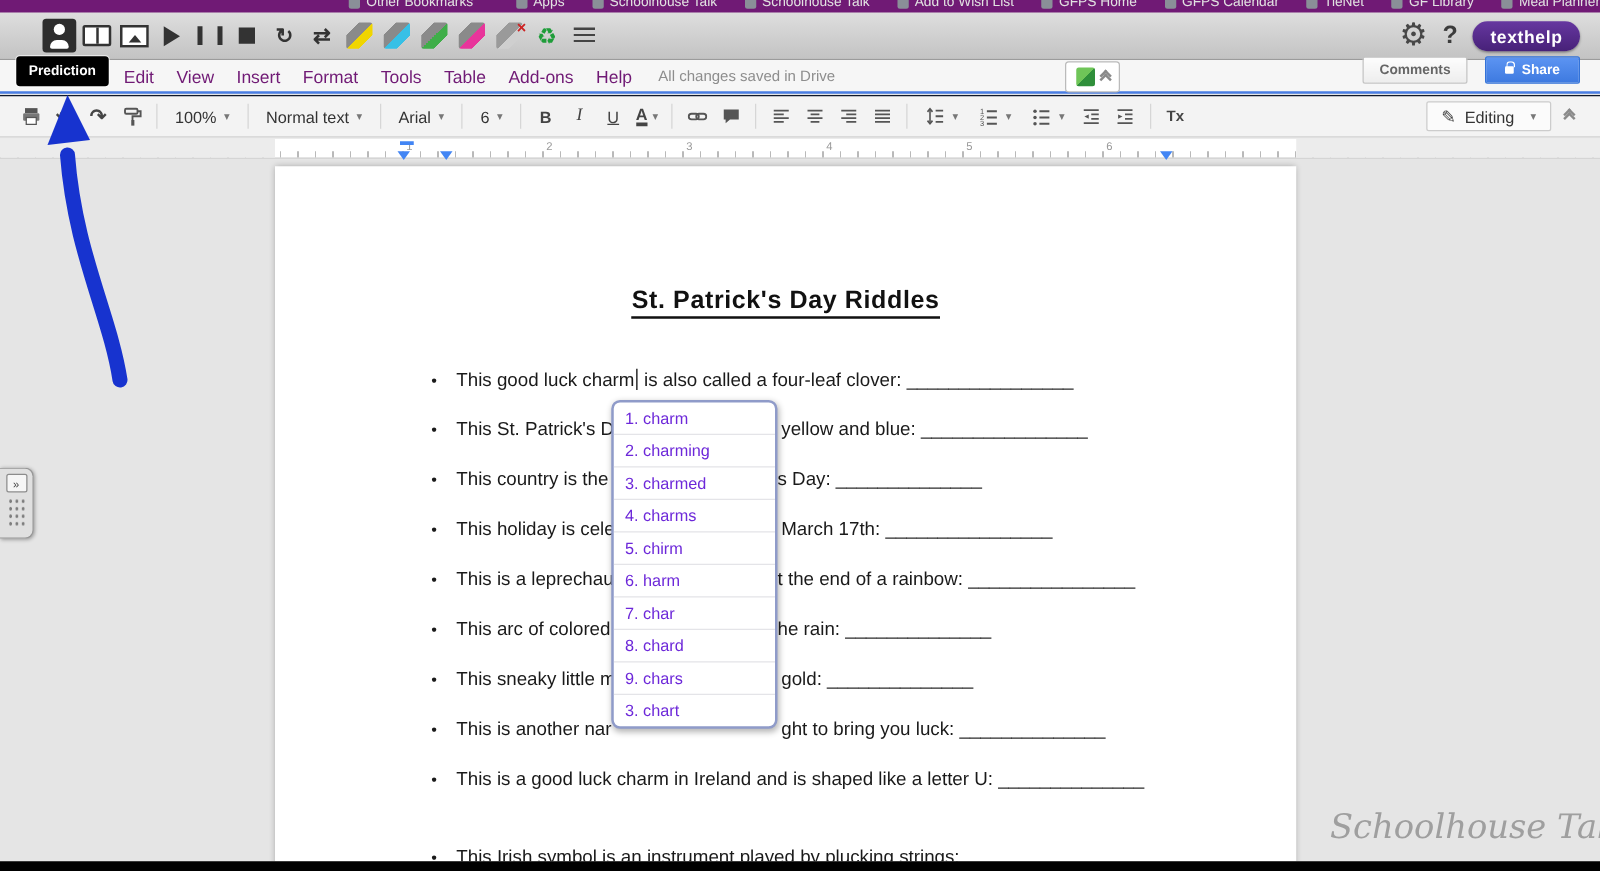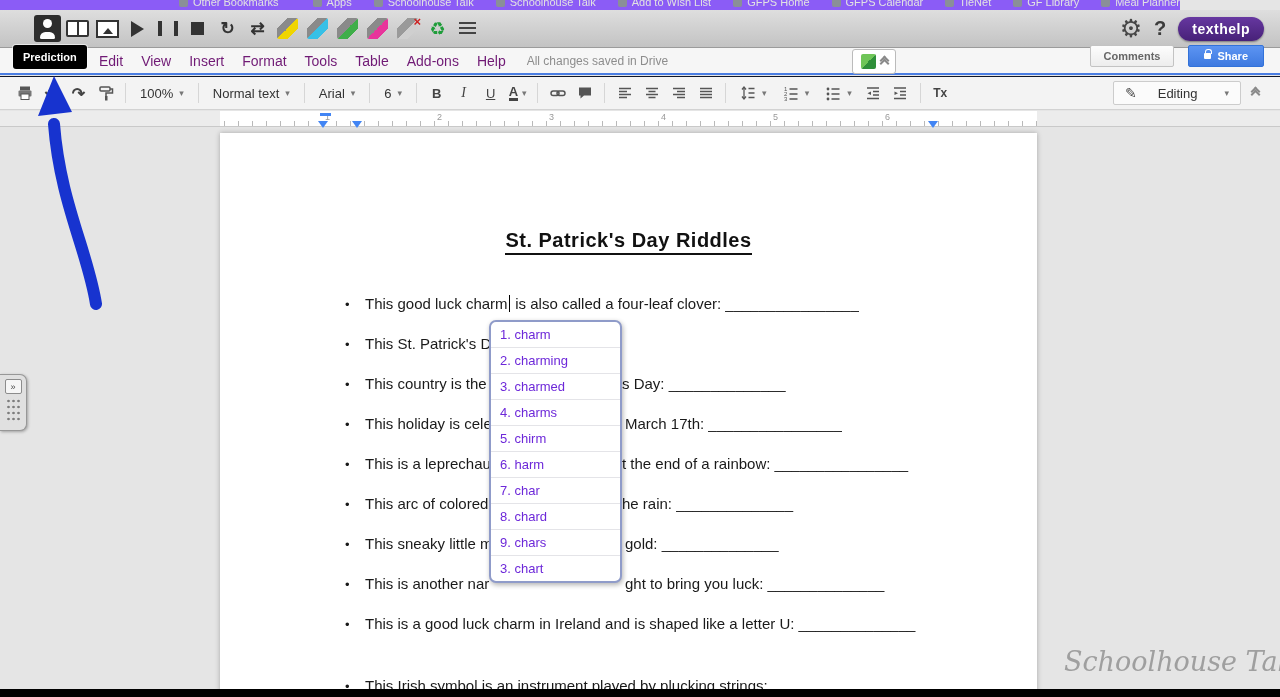--- a/index.html
+++ b/index.html
@@ -1,21 +1,21 @@
 <!DOCTYPE html>
 <html><head>
 <meta charset="utf-8">
 <style>
   * { margin:0; padding:0; box-sizing:border-box; }
   html,body { background:#333; }
   body { font-family:"Liberation Sans", sans-serif; }
   .stage { position:relative; width:1280px; height:697px; background:#e5e5e5; overflow:hidden; margin:0 auto; }
 
   
-  .bookmarks-bar { position:absolute; left:0; top:0; width:1180px; height:10px; background:#8b5cf6; overflow:hidden; z-index:10;padding-left:44px; }
+  .bookmarks-bar { position:absolute; left:0; top:0; width:1280px; height:10px; background:#701a75; overflow:hidden; z-index:10;padding-left:44px; }
   #bookmarks-items { display:flex; gap:22px; margin-top:-7px; padding-left:14px; align-items:center; height:18px; }
   .bookmark-item { display:flex; align-items:center; gap:5px; color:#e2e2e2; font-size:11px; white-space:nowrap; }
   .bm-ico { width:9px; height:9px; background:#8a8f98; border-radius:2px; flex:none; }
   .other-bookmarks { margin-left:auto; margin-right:12px; display:flex; align-items:center; gap:5px; color:#e2e2e2; font-size:11px; white-space:nowrap; }
 
   
   .th-toolbar { position:absolute; left:0; top:10px; width:1280px; height:38px; background:linear-gradient(#dedede,#c3c3c3); border-bottom:1px solid #9b9b9b; display:flex; align-items:center; z-index:9; }
   #th-icons { display:flex; gap:3px; margin-left:34px; align-items:center; }
   .th-icon { width:27px; height:27px; display:flex; align-items:center; justify-content:center; color:#333; position:relative; border-radius:3px; }
   .prediction-icon { background:#2d2d2d; }
@@ -75,21 +75,21 @@
   .g-redo::before { content:"↷"; font-size:16px; font-weight:bold; }
   .tb-dd { display:flex; align-items:center; height:24px; padding:0 7px; font-size:13px; color:#333; border-radius:2px; flex:none; white-space:nowrap; }
   .tb-dd::after { content:"▾"; font-size:9px; color:#777; margin-left:6px; }
   .bold-btn { font-weight:bold; }
   .italic-btn { font-style:italic; font-family:"Liberation Serif",serif; font-size:14px; }
   .underline-btn { text-decoration:underline; }
   .a-label { border-bottom:3px solid #444; line-height:1; font-size:13px; font-weight:bold; font-style:normal; }
   .color-btn::after { content:"▾"; font-size:9px; color:#777; margin-left:4px; }
   .clear-btn { font-size:12px; font-weight:bold; }
   .tb-flex { flex:1; }
-  .editing-dd { border:1px solid #ccc; background:#fbfbfb; gap:21px; padding:0 11px; }
+  .editing-dd { border:1px solid #ccc; background:#fbfbfb; gap:7px; padding:0 11px; }
   .pencil-icon::before { content:"✎"; font-size:14px; color:#444; }
   .collapse-btn { flex-direction:column; gap:0; }
 
   
   .ruler { position:absolute; left:0; top:111px; width:1280px; height:16px; background:#fff; border-bottom:1px solid #c9c9c9; z-index:5; }
   .ruler::before { content:""; position:absolute; left:0; right:0; bottom:0; height:5px; background:repeating-linear-gradient(90deg,#b9b9b9 0 1px,transparent 1px 14px); }
   .ruler-shade { position:absolute; top:0; bottom:0; background:#ececec; }
   .ruler-num { position:absolute; top:1px; font-size:9px; color:#999; }
   .ruler-marker { position:absolute; bottom:-2px; width:0; height:0; border-left:5px solid transparent; border-right:5px solid transparent; border-top:7px solid #4285f4; z-index:3; }
   .indent-bar { position:absolute; top:2px; width:11px; height:3px; background:#4285f4; z-index:3; }
@@ -358,21 +358,21 @@
       <span class="ruler-num" style="left: 885px;">6</span>
     </div>
 
   <div class="doc-area">
     <div class="page">
       <div class="doc-title-wrap">
         <span class="doc-title">St. Patrick's Day Riddles</span>
       </div>
       <div id="riddles">
           <div class="riddle-row" style="top: 162px;"><span class="bullet"></span><span class="r-left">This good luck charm</span><span class="caret"></span><span class="r-right"> is also called a four-leaf clover: ________________</span></div>
-          <div class="riddle-row" style="top: 202px;"><span class="bullet"></span><span class="r-left">This St. Patrick's D</span></div>
+          <div class="riddle-row" style="top: 202px;"><span class="bullet"></span><span class="r-left">This St. Patrick's D</span><span class="r-right split" style="left: 280px;">yellow and blue: ________________</span></div>
           <div class="riddle-row" style="top: 242px;"><span class="bullet"></span><span class="r-left">This country is the</span><span class="r-right split" style="left: 277px;">s Day: ______________</span></div>
           <div class="riddle-row" style="top: 282px;"><span class="bullet"></span><span class="r-left">This holiday is cele</span><span class="r-right split" style="left: 280px;">March 17th: ________________</span></div>
           <div class="riddle-row" style="top: 322px;"><span class="bullet"></span><span class="r-left">This is a leprechau</span><span class="r-right split" style="left: 277px;">t the end of a rainbow: ________________</span></div>
           <div class="riddle-row" style="top: 362px;"><span class="bullet"></span><span class="r-left">This arc of colored</span><span class="r-right split" style="left: 277px;">he rain: ______________</span></div>
           <div class="riddle-row" style="top: 402px;"><span class="bullet"></span><span class="r-left">This sneaky little m</span><span class="r-right split" style="left: 280px;">gold: ______________</span></div>
           <div class="riddle-row" style="top: 442px;"><span class="bullet"></span><span class="r-left">This is another nar</span><span class="r-right split" style="left: 280px;">ght to bring you luck: ______________</span></div>
           <div class="riddle-row" style="top: 482px;"><span class="bullet"></span><span class="r-left">This is a good luck charm in Ireland and is shaped like a letter U: ______________</span></div>
           <div class="riddle-row" style="top: 544px;"><span class="bullet"></span><span class="r-left">This Irish symbol is an instrument played by plucking strings: ______________</span></div>
         </div>
     </div>

